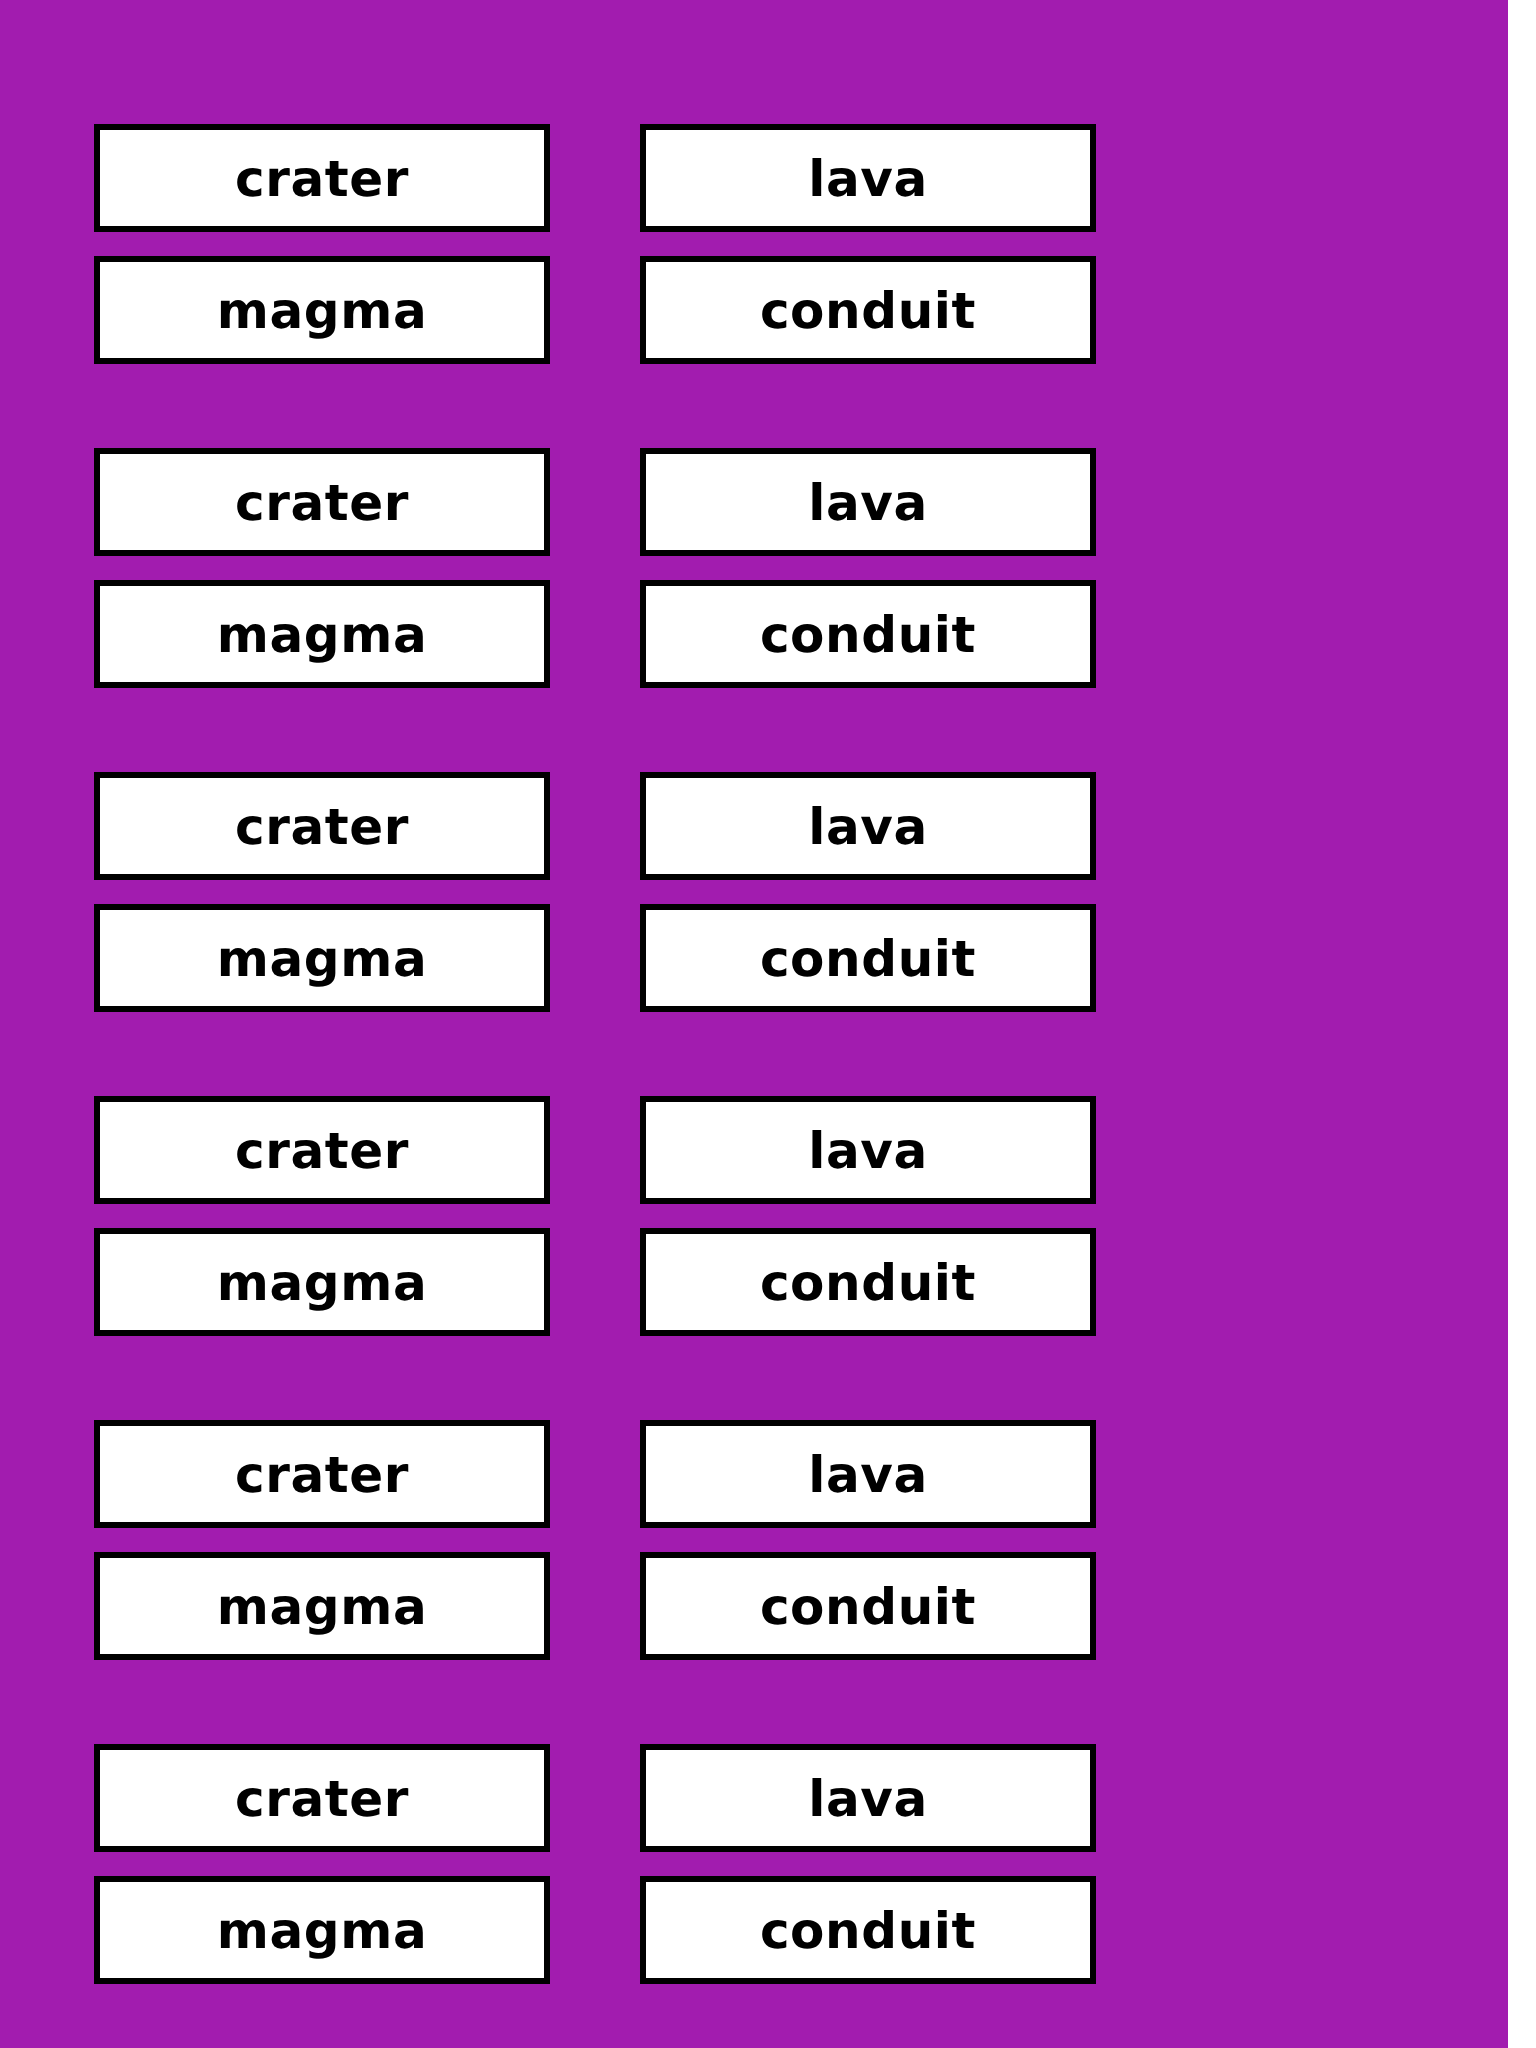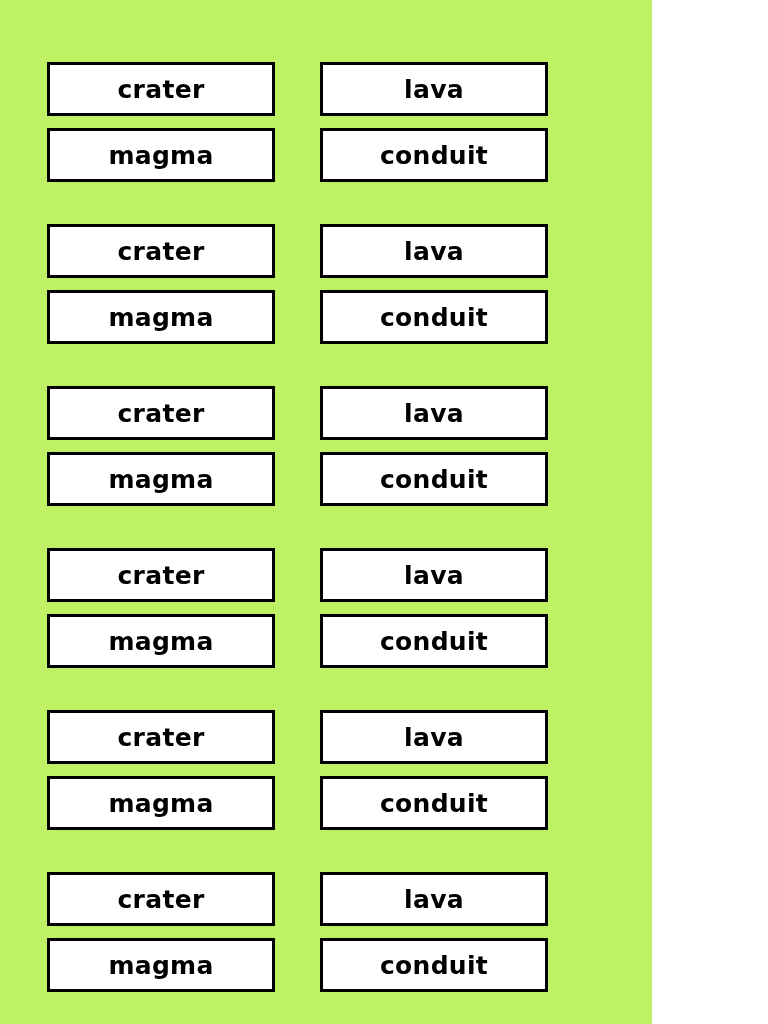--- a/index.html
+++ b/index.html
@@ -11,23 +11,23 @@
   body {
     width: 768px;
     height: 1024px;
     overflow: hidden;
     font-family: "DejaVu Sans", sans-serif;
     -webkit-font-smoothing: antialiased;
   }
 
   #sheet {
     position: relative;
-    width: 652px;
+    width: 754px;
     height: 1024px;
-    background: #bef264;
+    background: #a21caf;
     box-sizing: border-box;
   }
 
   #card-grid {
     position: absolute;
     left: 47px;
     top: 62px;
     width: 501px;
   }
 

